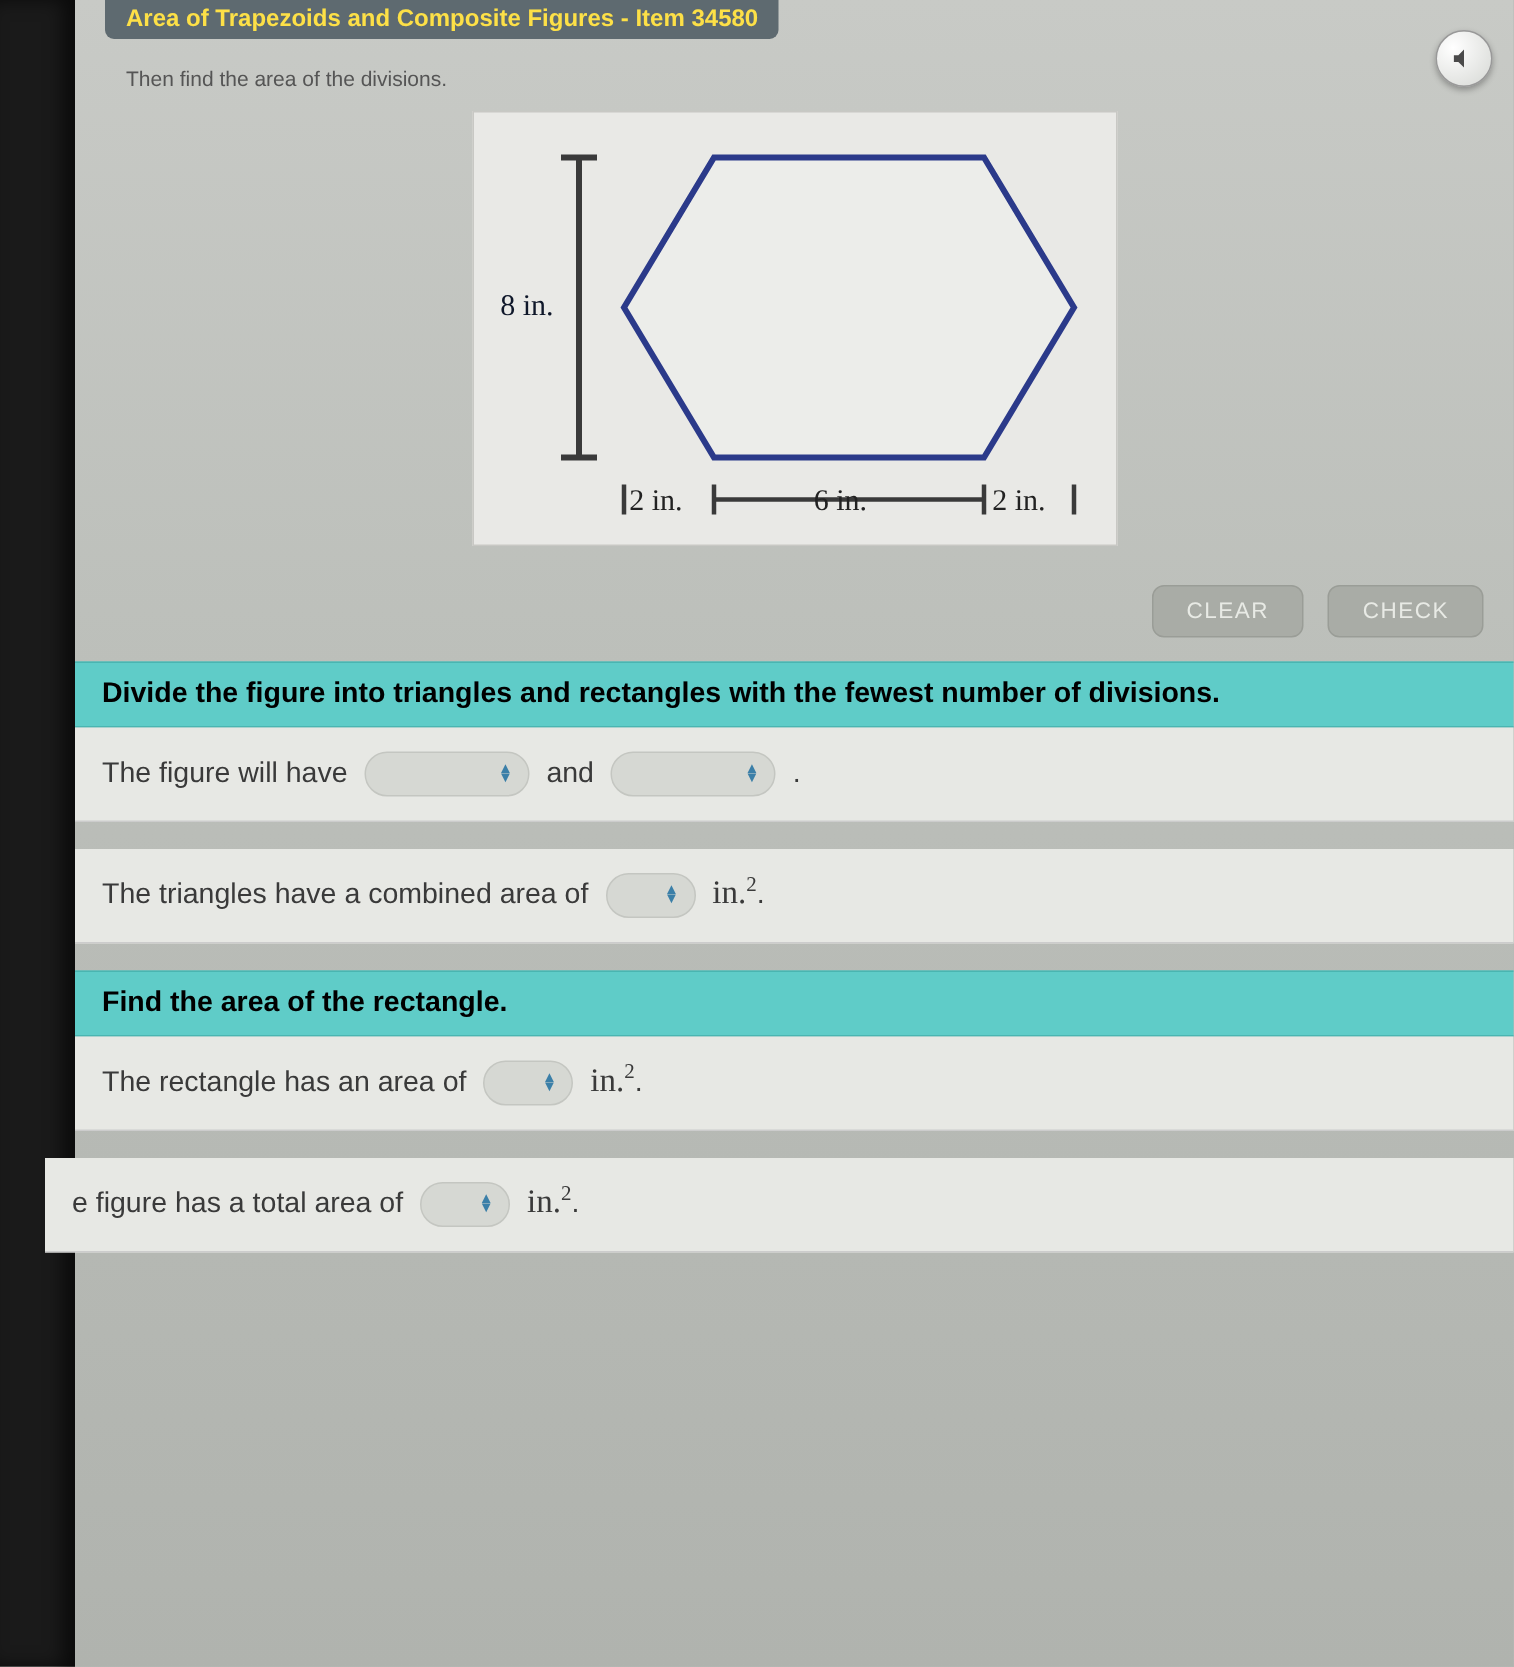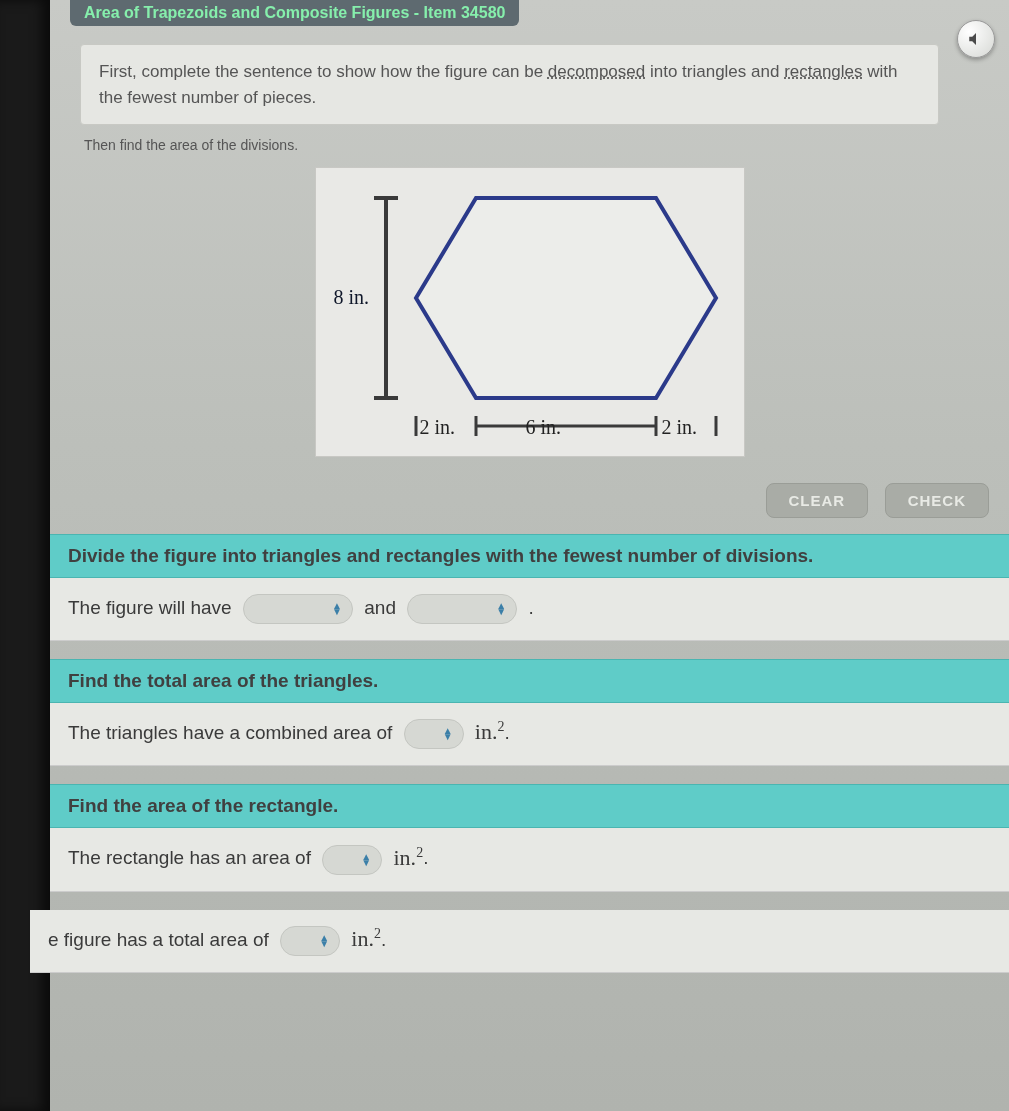--- a/index.html
+++ b/index.html
@@ -20,21 +20,21 @@
     background: linear-gradient(180deg, #c8cac6 0%, #bcbfba 40%, #b0b3ae 100%);
   }
   .left-bezel {
     position: absolute;
     left: 0; top: 0; bottom: 0; width: 50px;
     background: #1a1a1a;
     box-shadow: inset -8px 0 12px rgba(0,0,0,0.6);
   }
   .header-bar {
     background: #5e6a70;
-    color: #86efac;
+    color: #fde047;
     font-weight: bold;
     font-size: 16px;
     padding: 4px 14px;
     border-radius: 0 0 6px 6px;
     margin: 0 20px 10px 20px;
     display: inline-block;
   }
   .audio-btn {
     position: absolute;
     right: 14px;
@@ -73,34 +73,34 @@
     position: relative;
   }
   .button-row {
     text-align: right;
     padding: 6px 20px 16px 0;
   }
   .pill-btn {
     display: inline-block;
     background: #a9aca6;
     color: #e8eae5;
-    font-weight: bold;
+    font-weight: normal;
     font-size: 15px;
     padding: 8px 22px;
     border-radius: 8px;
     margin-left: 12px;
     border: 1px solid #9a9d97;
     letter-spacing: 1px;
   }
   .section {
     margin-bottom: 18px;
   }
   .section-head {
     background: #5fccc8;
-    color: #404040;
+    color: #000000;
     font-weight: bold;
     font-size: 19px;
     padding: 10px 18px;
     border-top: 1px solid #4ab5b1;
     border-bottom: 1px solid #4ab5b1;
   }
   .section-body {
     background: #e7e8e4;
     padding: 16px 18px;
     font-size: 19px;
@@ -142,23 +142,20 @@
   <div class="header-bar">
     <span>Area of Trapezoids and Composite Figures - Item 34580</span>
   </div>
 
   <div class="audio-btn">
     <svg width="18" height="18" viewBox="0 0 24 24" fill="#4a4a4a">
       <path d="M3 9v6h4l5 5V4L7 9H3z"></path>
     </svg>
   </div>
 
-  <div class="prompt-box">
-    <span>First, complete the sentence to show how the figure can be </span><span class="link">decomposed</span><span> into triangles and </span><span class="link">rectangles</span><span> with the fewest number of pieces.</span>
-  </div>
   <div class="instruct2">
     <span>Then find the </span><span class="link">area</span><span> of the divisions.</span>
   </div>
 
   <div class="figure-wrap">
     <svg width="430" height="290">
 
       <line x1="70" y1="30" x2="70" y2="230" stroke="#3a3a3a" stroke-width="4"></line>
       <line x1="58" y1="30" x2="82" y2="30" stroke="#3a3a3a" stroke-width="4"></line>
       <line x1="58" y1="230" x2="82" y2="230" stroke="#3a3a3a" stroke-width="4"></line>
@@ -166,21 +163,21 @@
       <polygon points="160,30 340,30 400,130 340,230 160,230 100,130" fill="#ecedea" stroke="#2b3a8a" stroke-width="4"></polygon>
 
       <line x1="100" y1="248" x2="100" y2="268" stroke="#3a3a3a" stroke-width="3"></line>
       <line x1="160" y1="248" x2="160" y2="268" stroke="#3a3a3a" stroke-width="3"></line>
       <line x1="340" y1="248" x2="340" y2="268" stroke="#3a3a3a" stroke-width="3"></line>
       <line x1="400" y1="248" x2="400" y2="268" stroke="#3a3a3a" stroke-width="3"></line>
       <line x1="160" y1="258" x2="340" y2="258" stroke="#3a3a3a" stroke-width="3"></line>
     </svg>
     <div style="position:absolute;left:18px;top:118px;font:20px 'Times New Roman';color:#0f172a">8 in.</div>
     <div style="position:absolute;left:104px;top:248px;font:20px 'Times New Roman';color:#222">2 in.</div>
-    <div style="position:absolute;left:210px;top:248px;font:20px 'Times New Roman';color:#222">6 in.</div>
+    <div style="position:absolute;left:227px;top:248px;font:20px 'Times New Roman';color:#222">6 in.</div>
     <div style="position:absolute;left:346px;top:248px;font:20px 'Times New Roman';color:#222">2 in.</div>
   </div>
 
   <div class="button-row">
     <span class="pill-btn">CLEAR</span>
     <span class="pill-btn">CHECK</span>
   </div>
 
   
   <div class="section">
@@ -193,21 +190,20 @@
       <span>and</span>
       <span class="dropdown">
         <span class="stepper">▲<br>▼</span>
       </span>
       <span>.</span>
     </div>
   </div>
 
   
   <div class="section">
-    <div class="section-head">Find the total area of the triangles.</div>
     <div class="section-body">
       <span>The triangles have a combined area of</span>
       <span class="dropdown small">
         <span class="stepper">▲<br>▼</span>
       </span>
       <span class="unit">in.<sup>2</sup></span><span>.</span>
     </div>
   </div>
 
   

